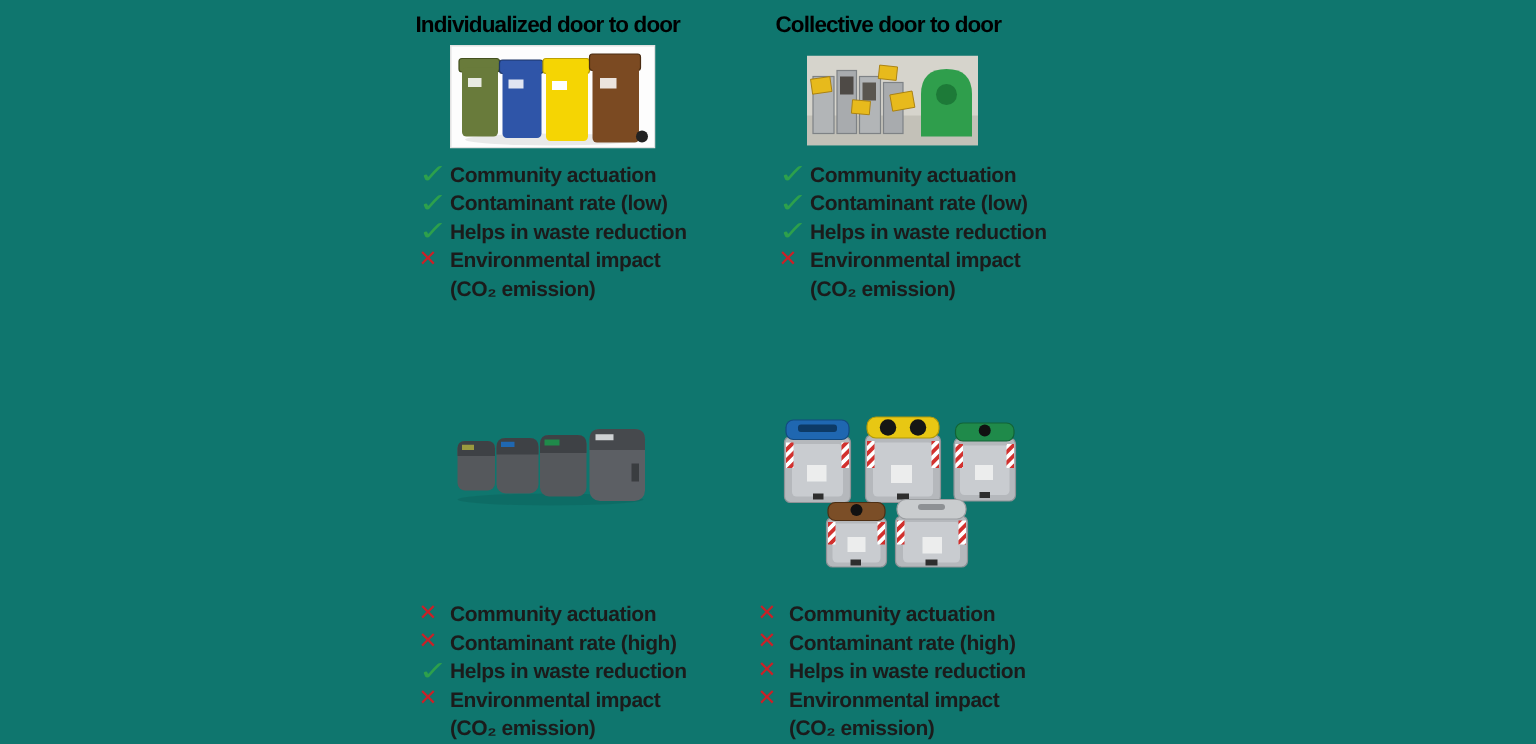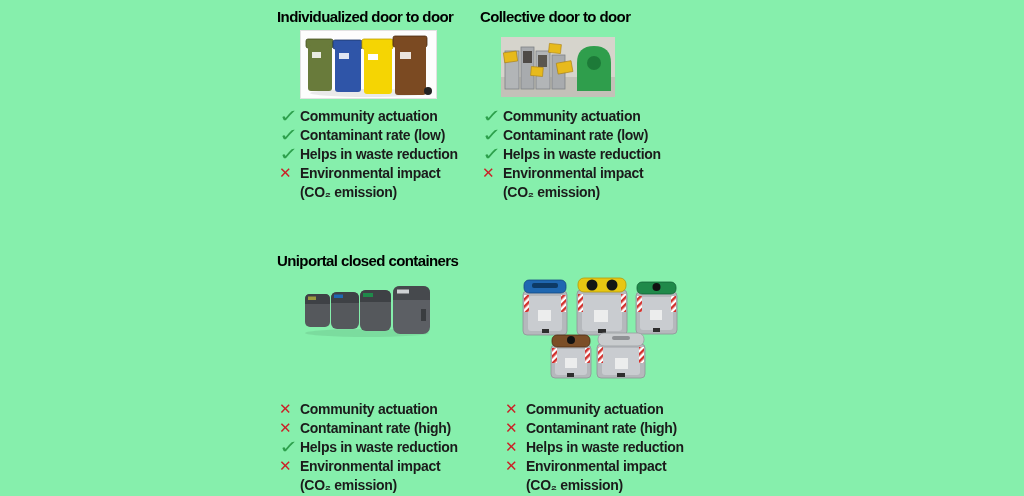--- a/index.html
+++ b/index.html
@@ -1,28 +1,28 @@
 <!DOCTYPE html>
 <html style="--text: #1b1b1b; --check: #2da04c; --cross: #cb2027; --bin_green: #697b3b; --bin_blue: #2f55a8; --bin_yellow: #f5d503; --bin_brown: #7b4a22; --igloo_green: #2f9e4c; --crate_yellow: #e7ba1c; --uni_body: #55585c; --mp_body: #b5b8bc; --lid_blue: #1f67b1; --lid_yellow: #e8c713; --lid_green: #1f8a4a; --lid_brown: #7b4e27; --lid_silver: #c9ccce; --hazard_red: #d2312e;"><head>
 <meta charset="utf-8">
 <style>
   * { box-sizing: border-box; }
   html, body { margin: 0; padding: 0; background: #ffffff; }
   .canvas {
     position: relative;
     width: 1024px;
     height: 496px;
-    background: #86efac;
+    background: #0f766e;
     overflow: hidden;
     font-family: "Liberation Sans", "DejaVu Sans", sans-serif;
     color: var(--text, #1b1b1b);
   }
   .panel { position: absolute; width: 232px; }
   #panel-individualized { left: 277px; top: 8px; }
-  #panel-collective     { left: 480px; top: 8px; }
+  #panel-collective     { left: 517px; top: 8px; }
   #panel-uniportal      { left: 277px; top: 248px; }
   #panel-multiportal    { left: 503px; top: 248px; }
 
   .panel-title {
     margin: 0;
     font-size: 15px;
     font-weight: bold;
     letter-spacing: -0.6px;
     color: #000;
     white-space: nowrap;
@@ -183,21 +183,20 @@
         <span class="mark icon-cross"></span>
         <span>Environmental impact</span>
       </li>
       <li class="cont">
         <span>(CO₂ emission)</span>
       </li>
     </ul>
   </section>
 
   <section class="panel" id="panel-uniportal">
-    <h2 class="panel-title">Uniportal closed containers</h2>
 
     <div class="figure">
       <svg width="135" height="58" viewBox="0 0 135 58">
         <ellipse cx="70" cy="52" rx="62" ry="4" fill="rgba(0,0,0,0.08)"></ellipse>
         <g>
           <rect x="8" y="13" width="25" height="33" rx="5" class="f-uni"></rect>
           <path d="M8 23 L8 18 Q8 13 13 13 L28 13 Q33 13 33 18 L33 23 Z" fill="#3e4145"></path>
           <rect x="11" y="15.5" width="8" height="3.5" fill="#9a9a3f"></rect>
         </g>
         <g>

